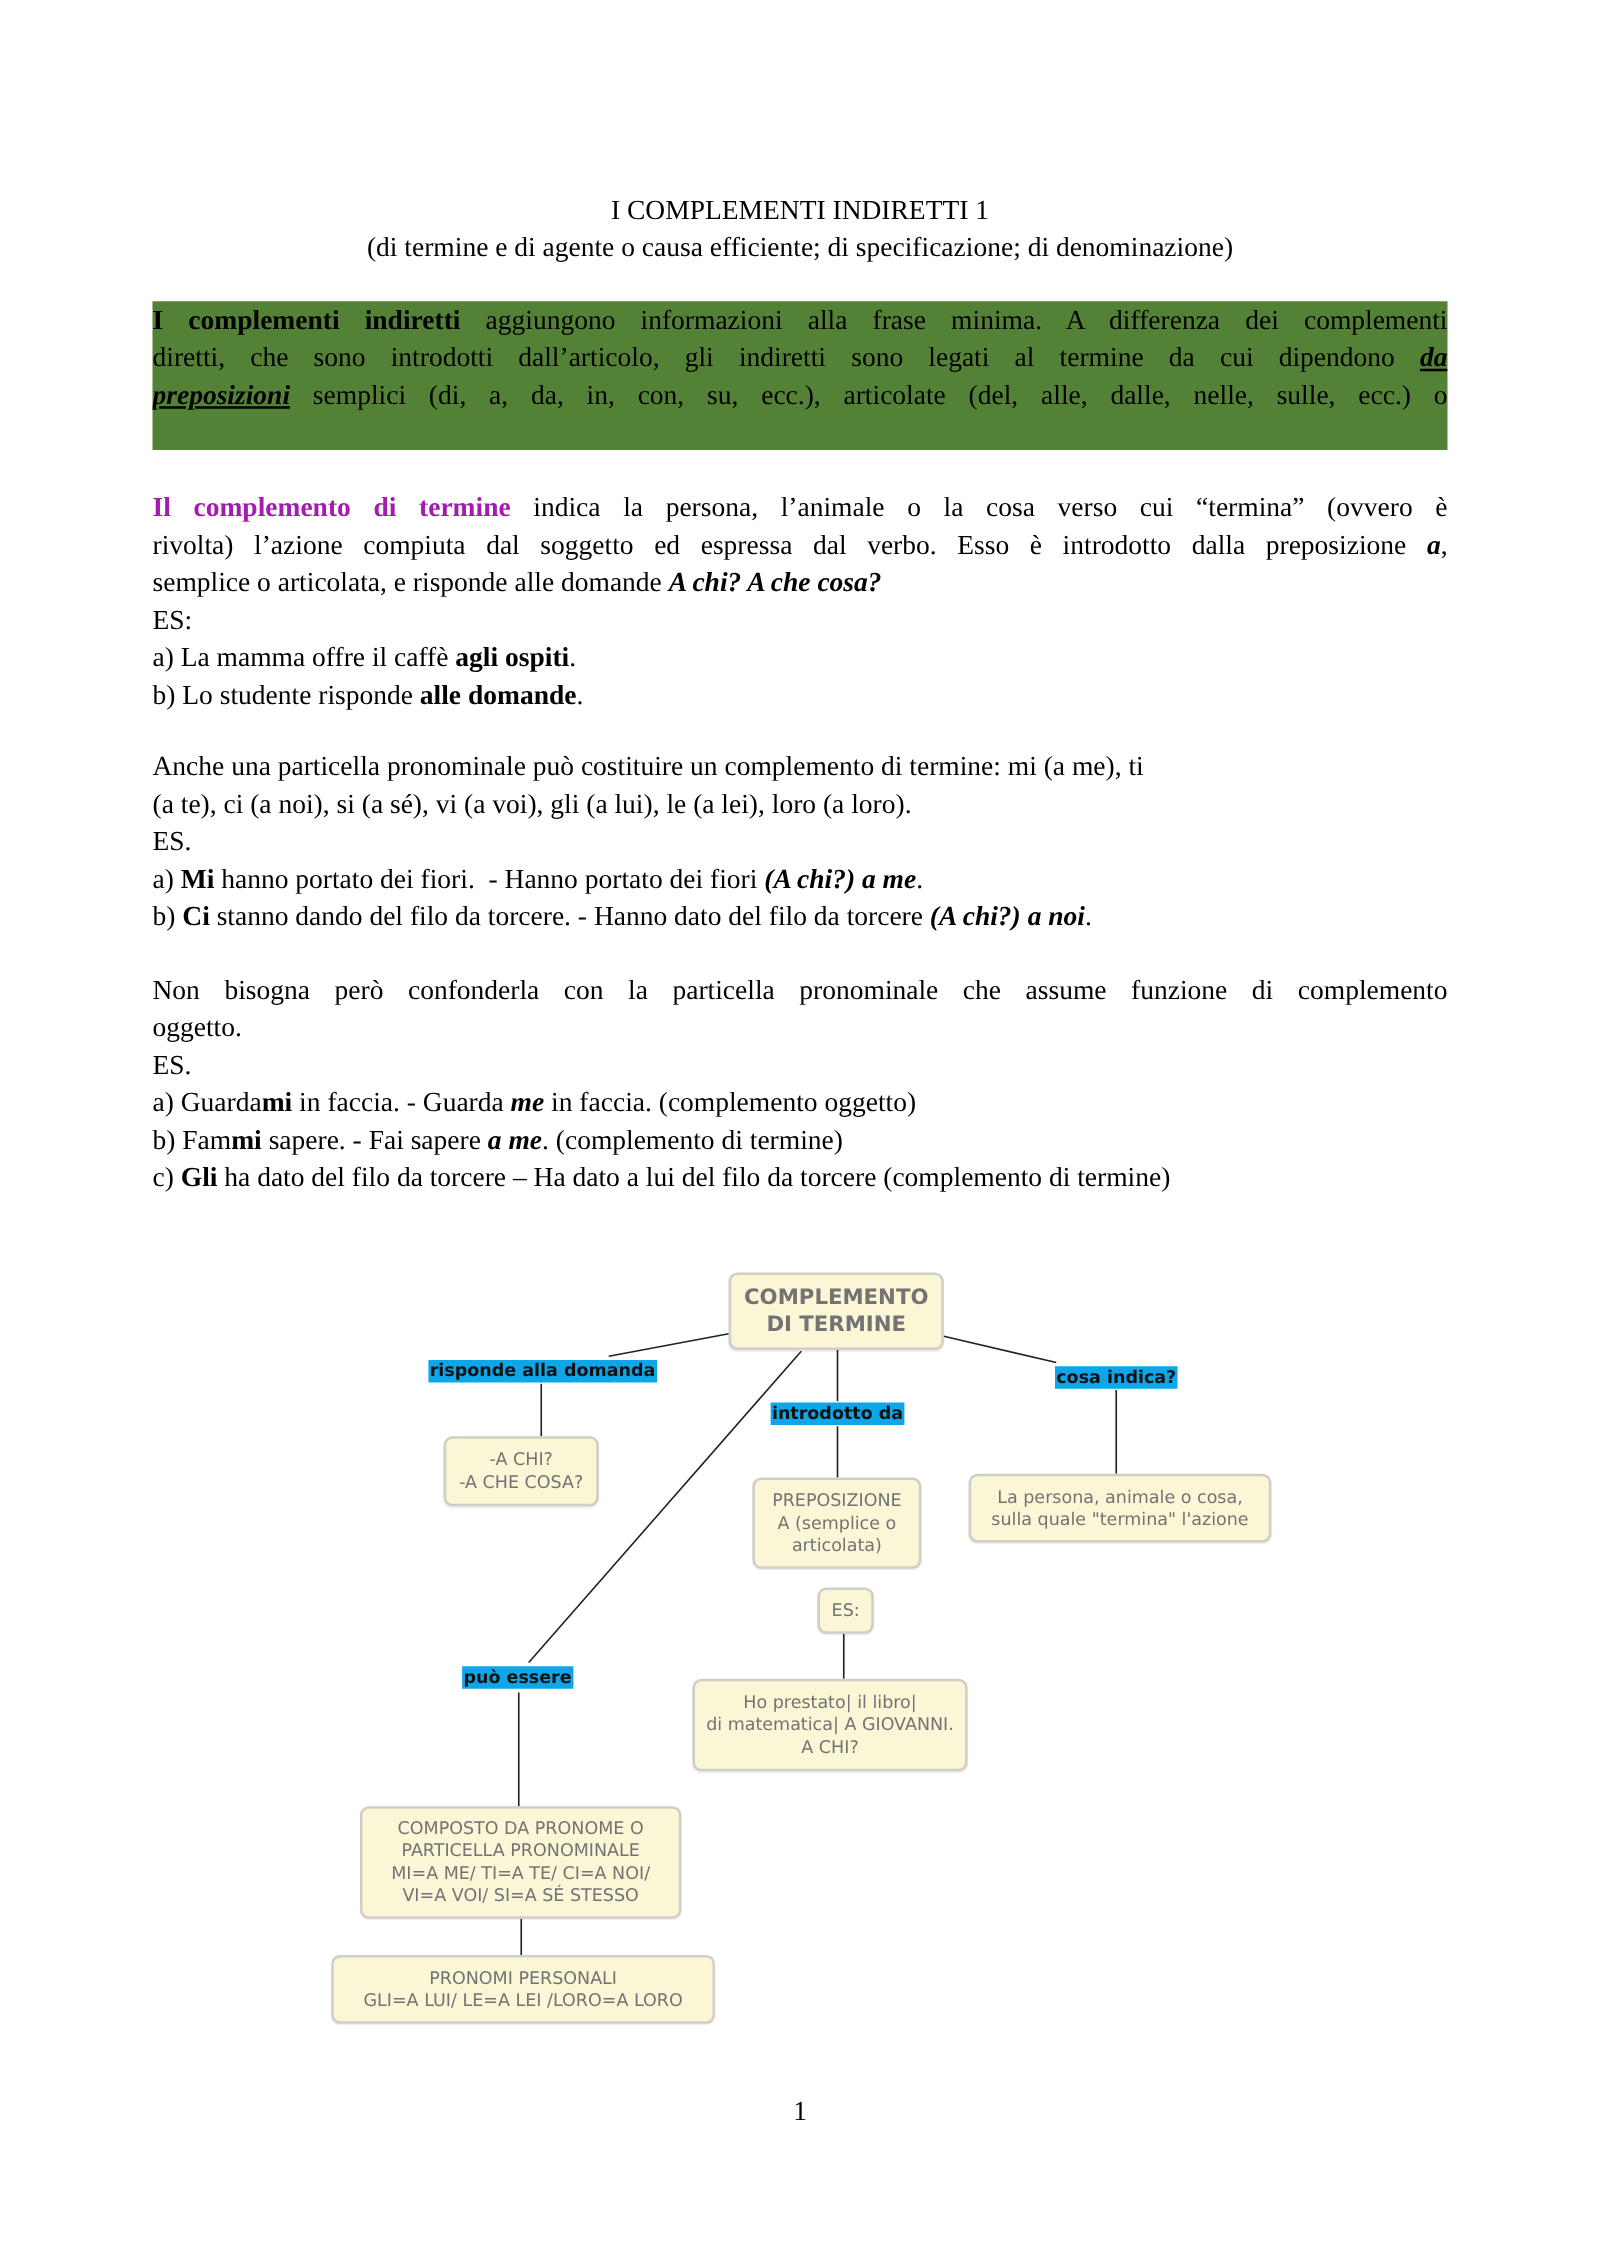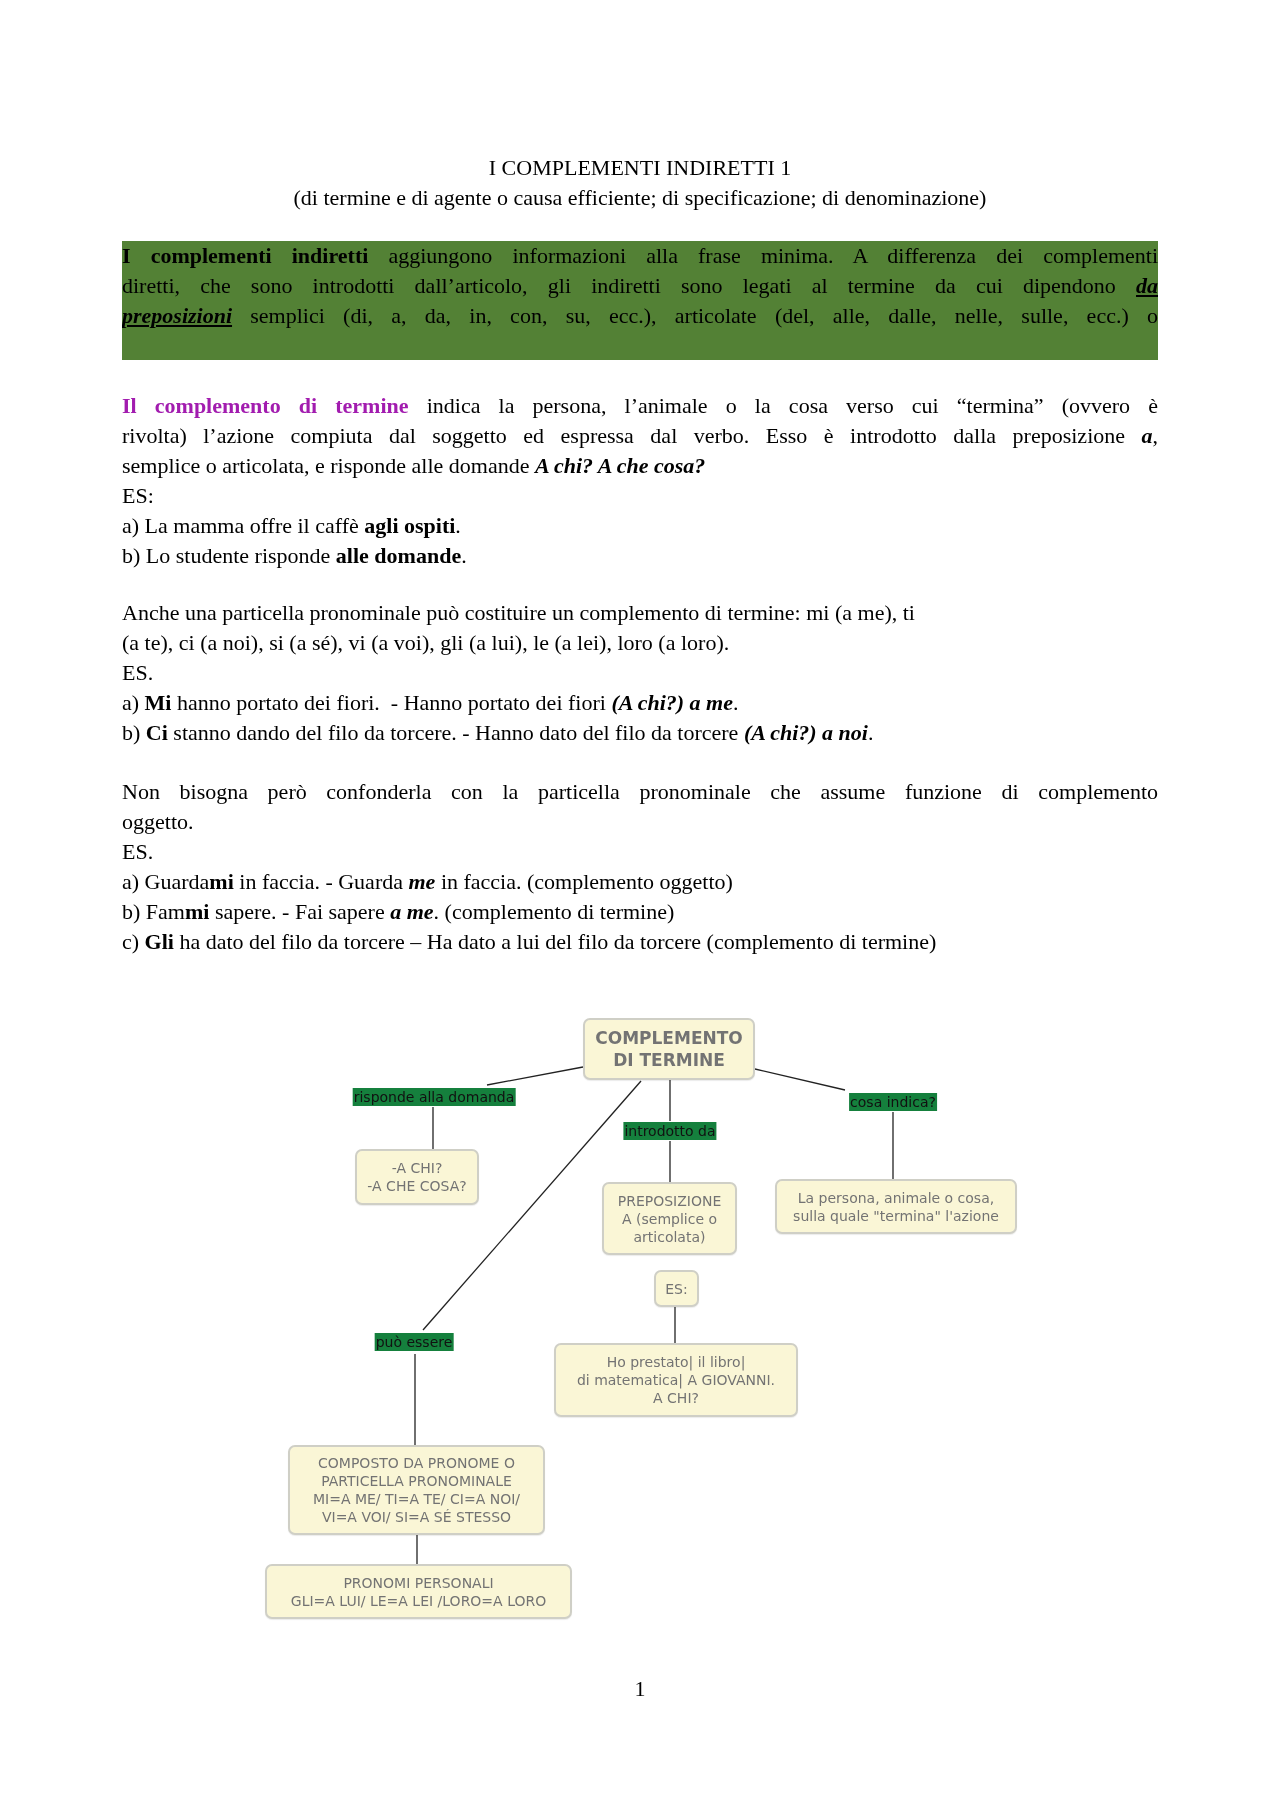--- a/index.html
+++ b/index.html
@@ -14,21 +14,21 @@
   b { font-weight:bold; }
   i { font-style:italic;font-weight:bold; }
   u { text-decoration:underline; }
   .diagram { position:absolute; left:0; top:0; width:1280px; height:1811px; }
   .node { position:absolute; background:#faf6d6; border:2px solid #cfcfc6; border-radius:7px;
           font-family:"DejaVu Sans","Liberation Sans",sans-serif; font-size:14px; line-height:18px;
           text-align:center; display:flex; flex-direction:column; justify-content:center; align-items:center;
           box-sizing:border-box; color:#737373; box-shadow:0 1px 1px rgba(0,0,0,0.08); }
   .node.root { font-weight:bold; font-size:17px; line-height:22px; }
   .lbl { position:absolute; font-family:"DejaVu Sans","Liberation Sans",sans-serif; font-size:14px;
-         line-height:18px; white-space:nowrap; color:#111; transform:translate(-50%,-50%); background:#15803d; padding:0 1px; }
+         line-height:18px; white-space:nowrap; color:#111; transform:translate(-50%,-50%); background:#0ea5e9; padding:0 1px;font-weight:bold; }
   .page-num { position:absolute; top:1676px; left:0; width:1280px; text-align:center; font-size:22px; }
 </style>
 </head>
 <body>
 
 <div class="center-line" style="top:153px;">I COMPLEMENTI INDIRETTI 1</div>
 <div class="center-line" style="top:183px;">(di termine e di agente o causa efficiente; di specificazione; di denominazione)</div>
 
 <div class="green-box"></div>
 <div class="para" style="top:241px;">
@@ -108,21 +108,21 @@
 
   <div class="node" style="left:775px;top:1179px;width:242px;height:55px;">
     <span>La persona, animale o cosa,</span>
     <span>sulla quale "termina" l'azione</span>
   </div>
 
   <div class="node" style="left:654px;top:1270px;width:45px;height:37px;">
     <span>ES:</span>
   </div>
 
-  <div class="node" style="left:554px;top:1343px;width:244px;height:74px;">
+  <div class="node" style="left:554px;top:1343px;width:220px;height:74px;">
     <span>Ho prestato| il libro|</span>
     <span>di matematica| A GIOVANNI.</span>
     <span>A CHI?</span>
   </div>
 
   <div class="node" style="left:288px;top:1445px;width:257px;height:90px;">
     <span>COMPOSTO DA PRONOME O</span>
     <span>PARTICELLA PRONOMINALE</span>
     <span>MI=A ME/ TI=A TE/ CI=A NOI/</span>
     <span>VI=A VOI/ SI=A SÉ STESSO</span>

